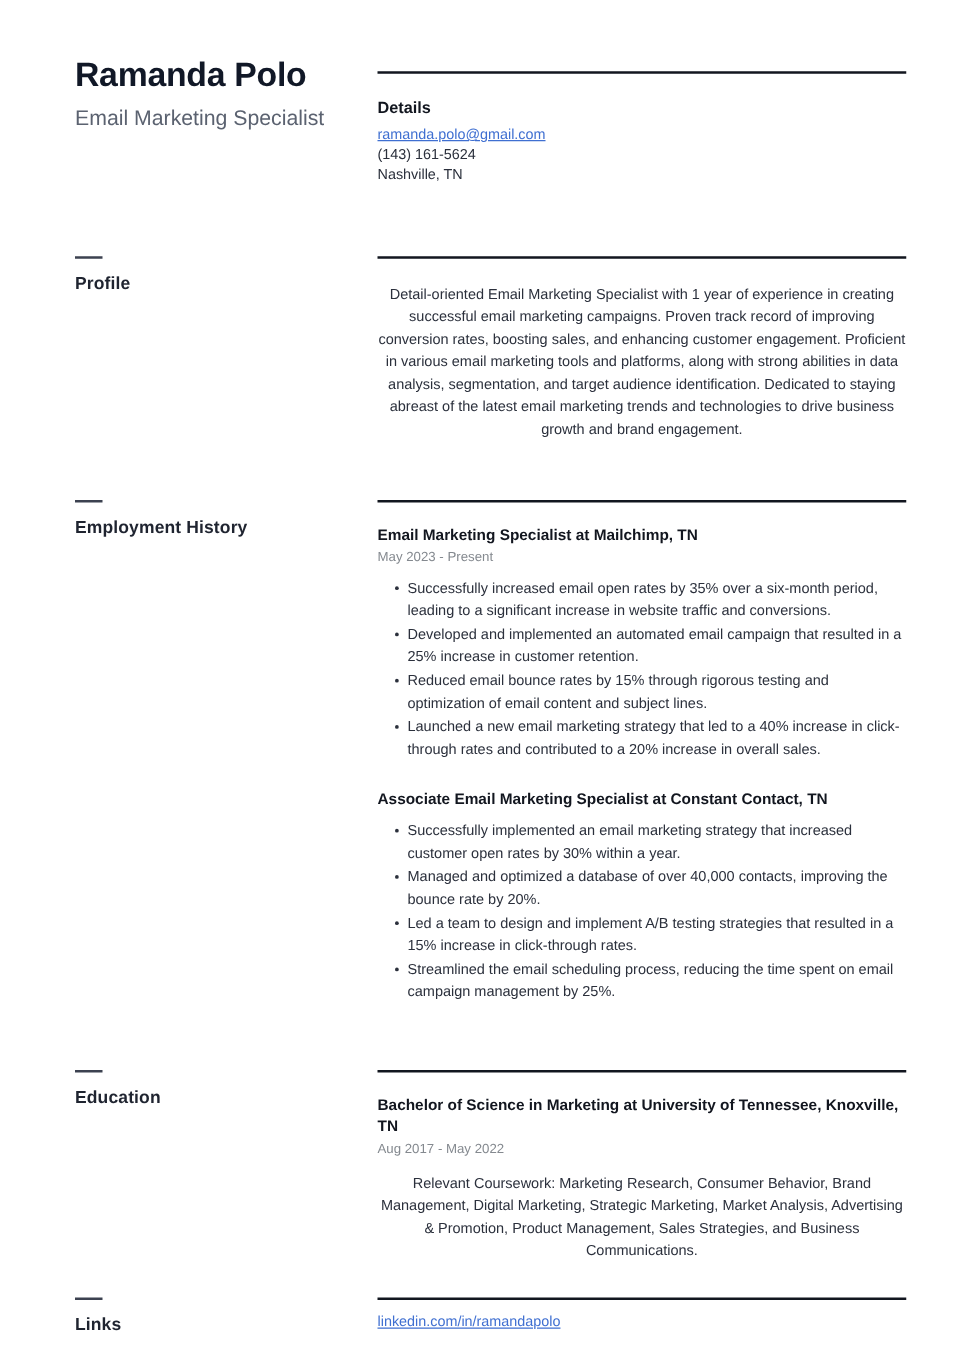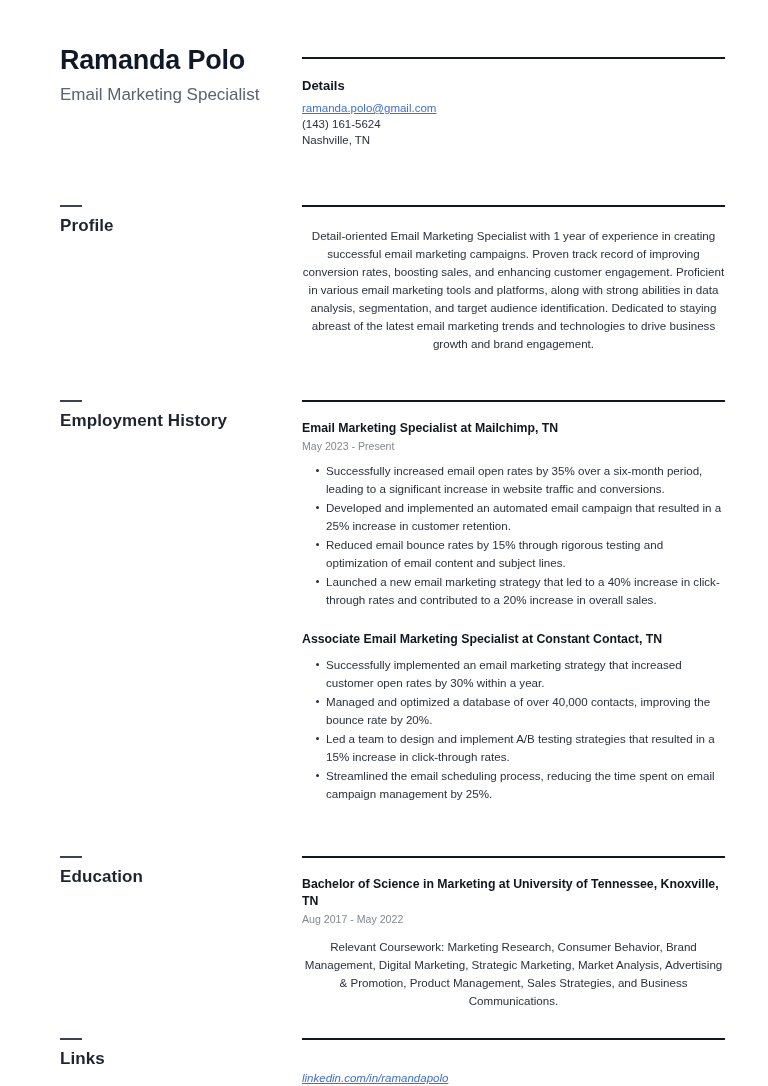--- a/index.html
+++ b/index.html
@@ -57,21 +57,21 @@
     top: 0;
     width: 215px;
   }
   .side-dash {
     width: 22px;
     height: 2px;
     background: #3c4250;
     margin: 0 0 11px 0;
   }
   .side-label {
-    font-size: 17px;
+    font-size: 14px;
     line-height: 16px;
     font-weight: 700;
     color: #1f2430;
     letter-spacing: 0.1px;
   }
   .main {
     position: absolute;
     left: 302px;
     top: 0;
     width: 423px;
@@ -225,19 +225,19 @@
     </div>
   </div>
 
   <div class="section" style="top:1038px;">
     <div class="side">
       <div class="side-dash"></div>
       <div class="side-label">Links</div>
     </div>
     <div class="main">
       <div class="rule"></div>
-      <div style="margin-top:28px;font-style:italic;">
+      <div style="margin-top:8px;">
         <a class="link" href="#">linkedin.com/in/ramandapolo</a>
       </div>
     </div>
   </div>
 
 </div>
 
 </body></html>

